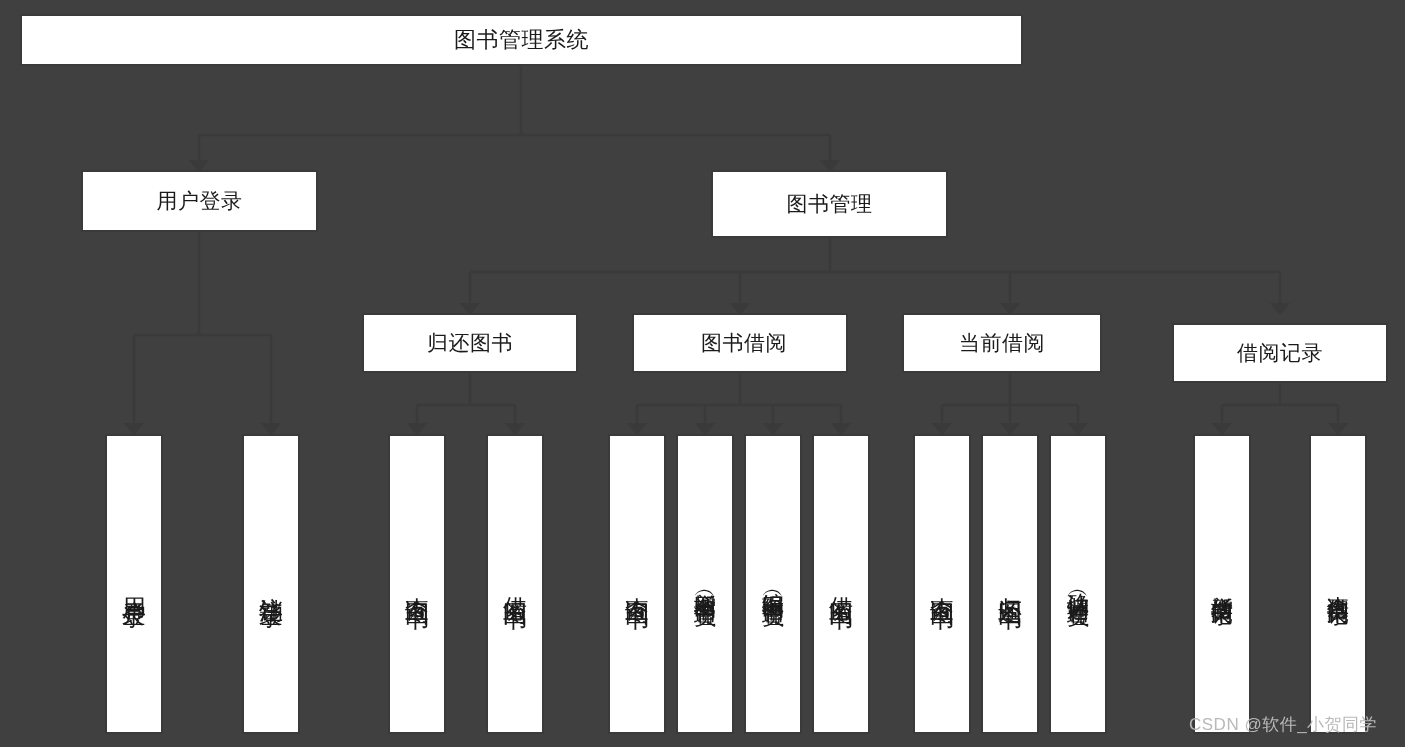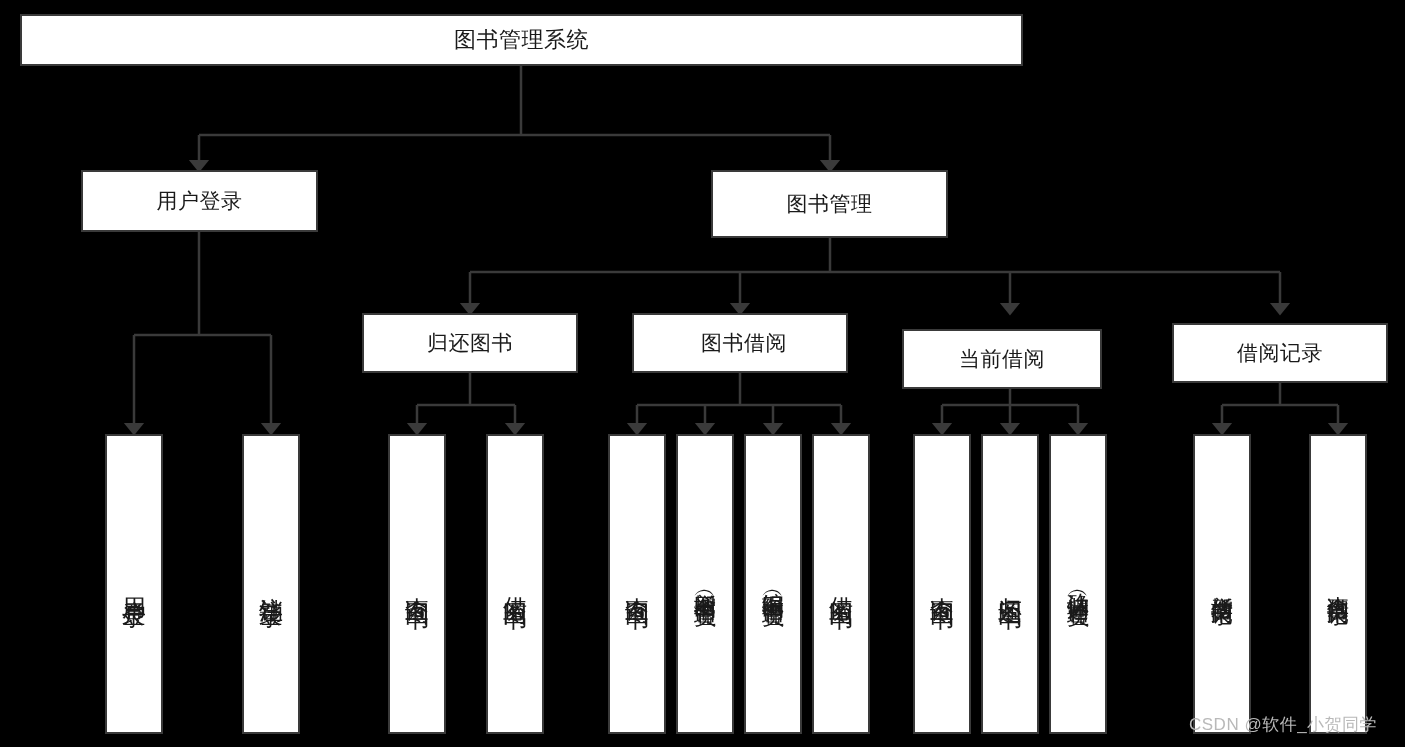--- a/index.html
+++ b/index.html
@@ -10,21 +10,21 @@
   body {
     width: 1405px;
     height: 747px;
     overflow: hidden;
     font-family: "Liberation Sans", "DejaVu Sans", sans-serif;
   }
   #diagram-root {
     position: relative;
     width: 1405px;
     height: 747px;
-    background: #000000;
+    background: #404040;
   }
   svg.edges {
     position: absolute;
     left: 0;
     top: 0;
     width: 1405px;
     height: 747px;
     pointer-events: none;
   }
   .node {
@@ -144,21 +144,21 @@
   <div class="node horiz" style="left:711px; top:170px; width:237px; height:68px;">
     <span class="node-label">图书管理</span>
   </div>
 
   <div class="node horiz" style="left:362px; top:313px; width:216px; height:60px;">
     <span class="node-label">归还图书</span>
   </div>
   <div class="node horiz" style="left:632px; top:313px; width:216px; height:60px;padding-left:8px;">
     <span class="node-label">图书借阅</span>
   </div>
-  <div class="node horiz" style="left:902px; top:313px; width:200px; height:60px;margin-top:16px;">
+  <div class="node horiz" style="left:902px; top:313px; width:200px; height:60px;">
     <span class="node-label">当前借阅</span>
   </div>
   <div class="node horiz" style="left:1172px; top:313px; width:216px; height:60px;margin-top:10px;">
     <span class="node-label">借阅记录</span>
   </div>
 
   <div class="node vert" style="left:105px; top:434px; width:58px; height:300px;">
     <span class="node-label">用户登录</span>
   </div>
   <div class="node vert" style="left:242px; top:434px; width:58px; height:300px;">

